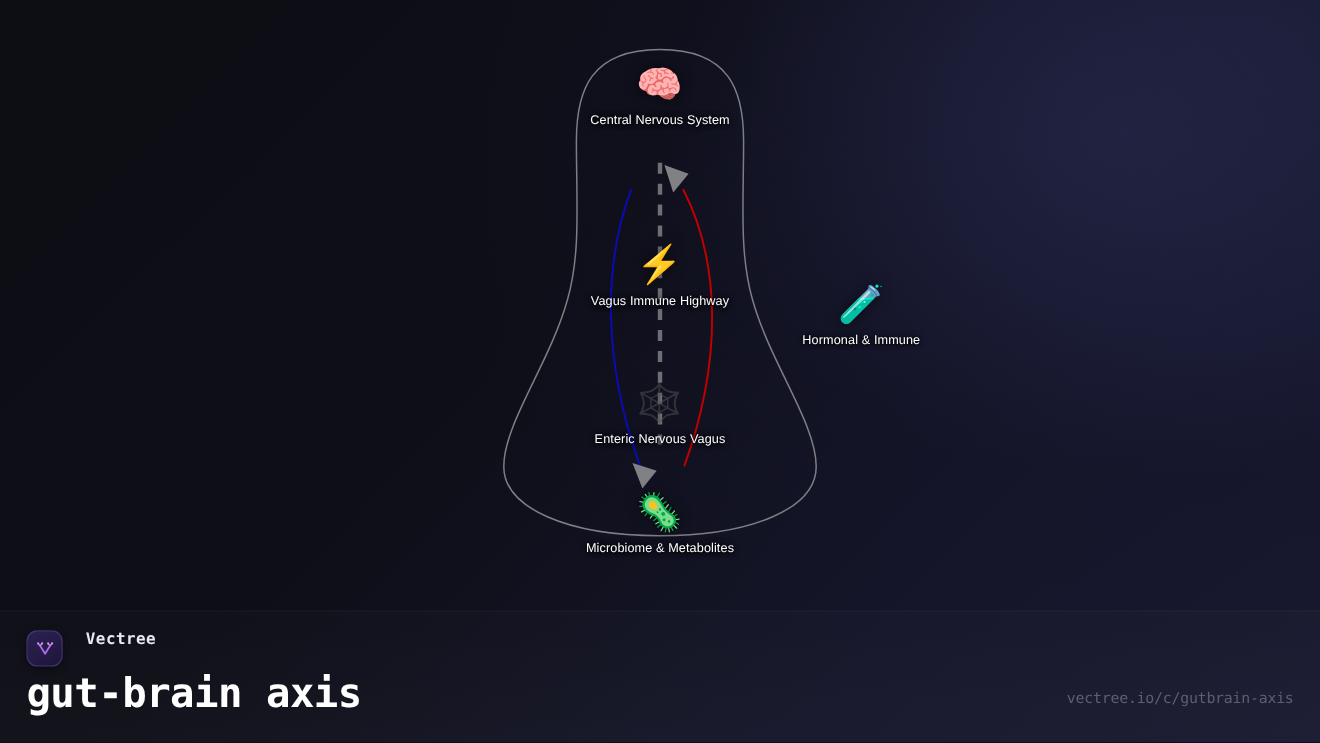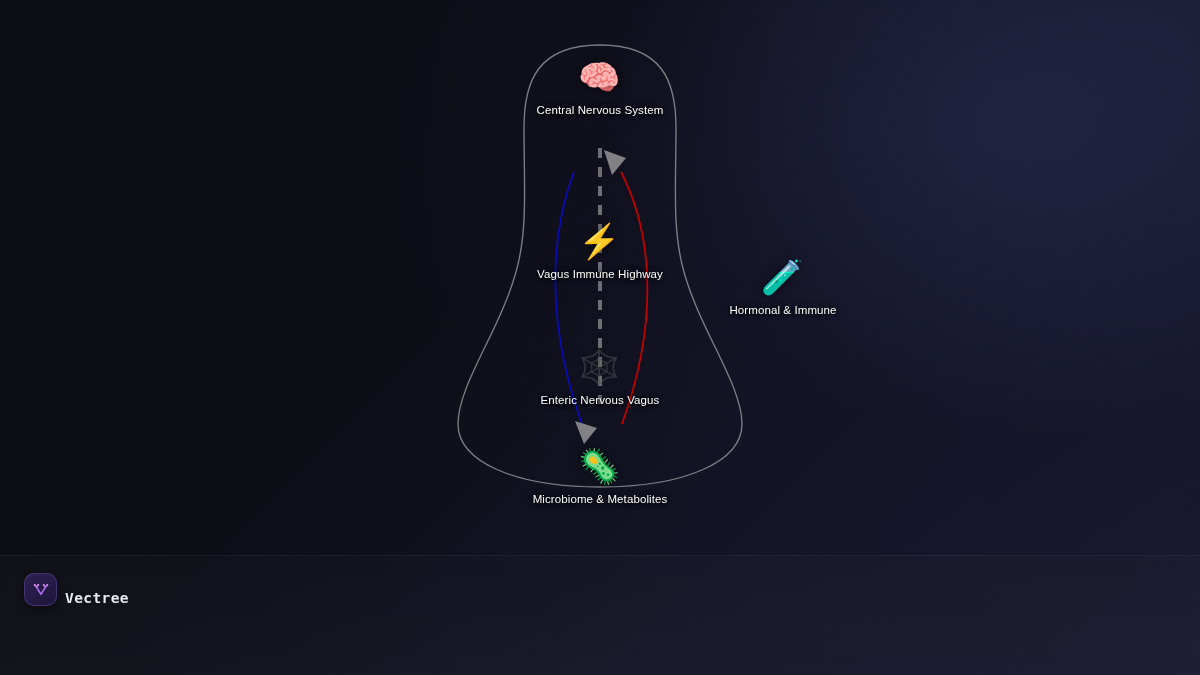--- a/index.html
+++ b/index.html
@@ -44,21 +44,21 @@
   .node-emoji.dim{ opacity:0.55; filter:grayscale(0.55) brightness(0.8); }
 
   
   #footer{
     position:absolute; left:0; bottom:0; width:1200px; height:120px;
     background:linear-gradient(180deg, rgba(255,255,255,0.012) 0%, rgba(255,255,255,0.022) 100%);
     border-top:1px solid rgba(255,255,255,0.035);
   }
   #brand-row{
     position:absolute; left:24px; top:17px;
-    display:flex; align-items:flex-end; gap:8px;
+    display:flex; align-items:flex-start; gap:21px;
   }
   #brand-logo{
     width:33px; height:33px; border-radius:10px;
     background:linear-gradient(145deg,#2b2152 0%,#241b46 55%,#1d1639 100%);
     border:1px solid rgba(150,110,220,0.30);
     display:flex; align-items:center; justify-content:center;
     box-shadow:0 2px 6px rgba(0,0,0,0.5);
   }
   #brand-name{
     color:#e9e9f2; font-size:14.5px; font-weight:bold;
@@ -151,15 +151,17 @@
         <path d="M17.4 8.4 L15.5 6.3 M17.4 8.4 L19.4 6.3" fill="none" stroke="#d07ef5" stroke-width="1.5" stroke-linecap="round"></path>
         <circle cx="4.4" cy="5.9" r="1.15" fill="#e08ff8"></circle>
         <circle cx="8.7" cy="5.9" r="1.15" fill="#e08ff8"></circle>
         <circle cx="15.3" cy="5.9" r="1.15" fill="#e08ff8"></circle>
         <circle cx="19.6" cy="5.9" r="1.15" fill="#e08ff8"></circle>
       </svg>
     </div>
     <span id="brand-name">Vectree</span>
   </div>
 
+  <div id="page-title">gut-brain axis</div>
 
+  <div id="footer-url">vectree.io/c/gutbrain-axis</div>
 
 </div>
 
 </body></html>

